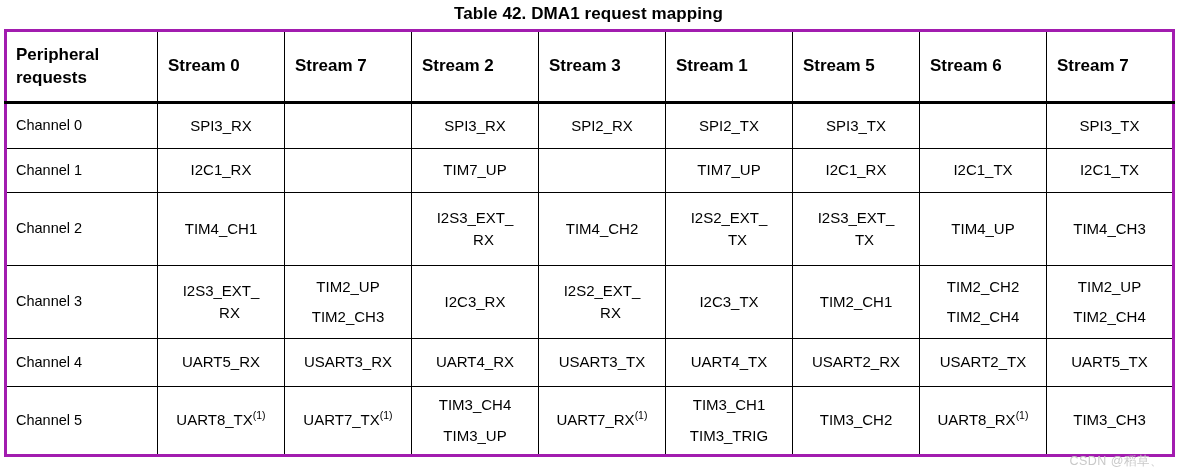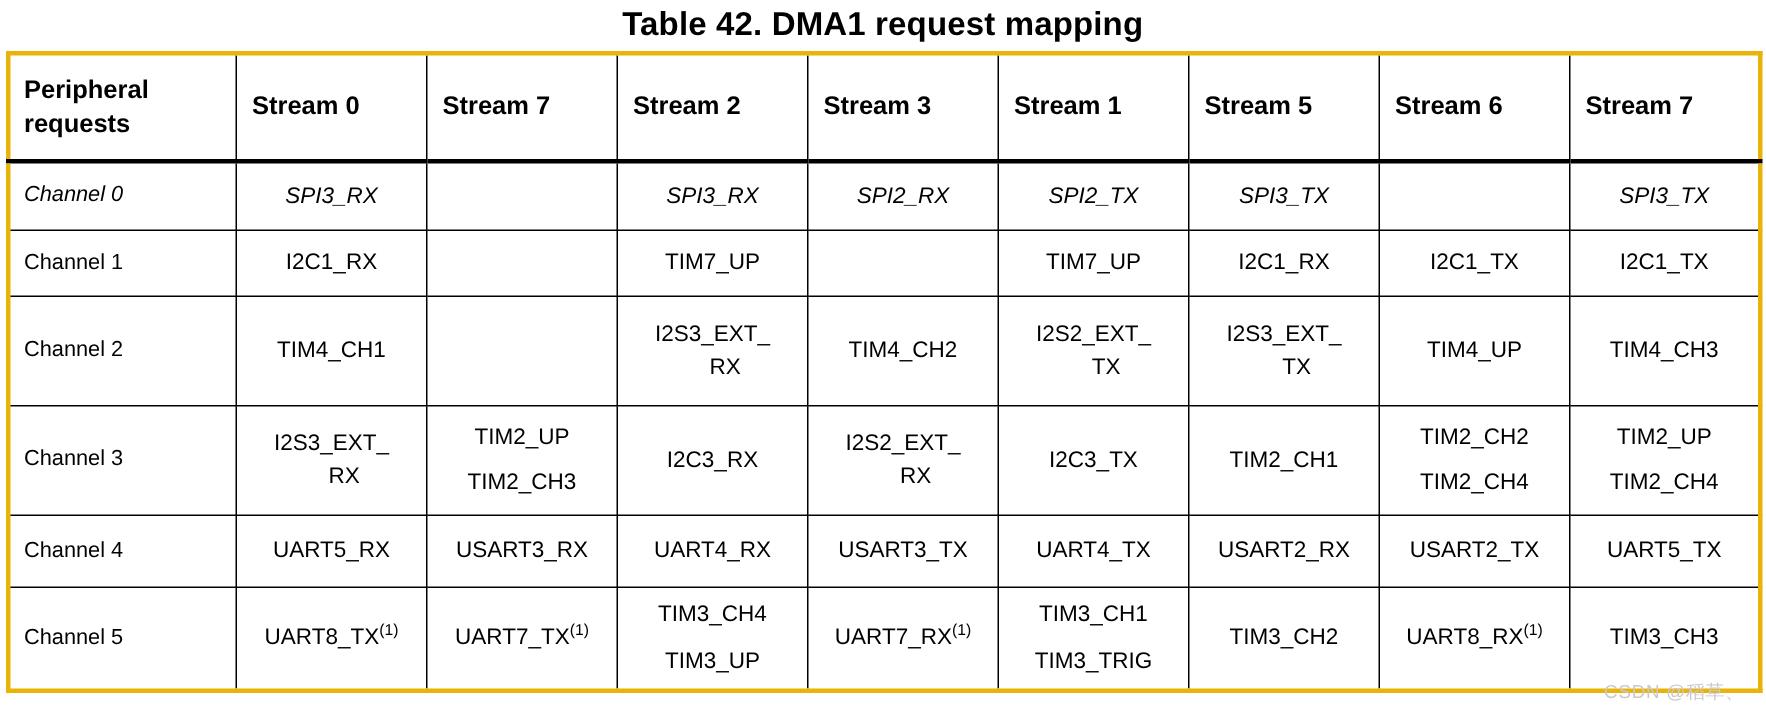--- a/index.html
+++ b/index.html
@@ -10,37 +10,37 @@
   body {
     width: 1177px;
     height: 473px;
     font-family: "Liberation Sans", sans-serif;
     color: #000000;
     position: relative;
     overflow: hidden;
   }
   #table-title {
     text-align: center;
-    font-size: 22px;
+    font-size: 17px;
     font-weight: bold;
     line-height: 1;
     padding-top: 5px;
     padding-bottom: 7px;
     letter-spacing: 0.1px;
   }
   #dma-table-wrap {
     padding: 0 4px;
     box-sizing: border-box;
     width: 1177px;
   }
   table.dma {
     border-collapse: collapse;
     table-layout: fixed;
     width: 1169px;
-    border: 3px solid #eab308;
+    border: 3px solid #a21caf;
   }
   table.dma th, table.dma td {
     border-left: 1.5px solid #000;
     border-right: 1.5px solid #000;
     border-top: 1.5px solid #000;
     border-bottom: 1.5px solid #000;
     padding: 0;
     vertical-align: middle;
     font-size: 15px;
     line-height: 1.35;
@@ -82,21 +82,21 @@
   .wrapped .cell-line + .cell-line {
     margin-top: 2px;
     padding-left: 17px;
   }
   sup {
     font-size: 10.5px;
     vertical-align: super;
     line-height: 0;
   }
   
-  tr.r-h1 td { height: 44px; font-style: italic; }
+  tr.r-h1 td { height: 44px; }
   tr.r-h2 td { height: 43px; }
   tr.r-tall td { height: 72px; }
   tr.r-h4 td { height: 47px; }
   tr.r-h5 td { height: 67px; }
   
   col.c0 { width: 152px; }
   col.cs { width: 127px; }
   #watermark {
     position: absolute;
     right: 14px;

